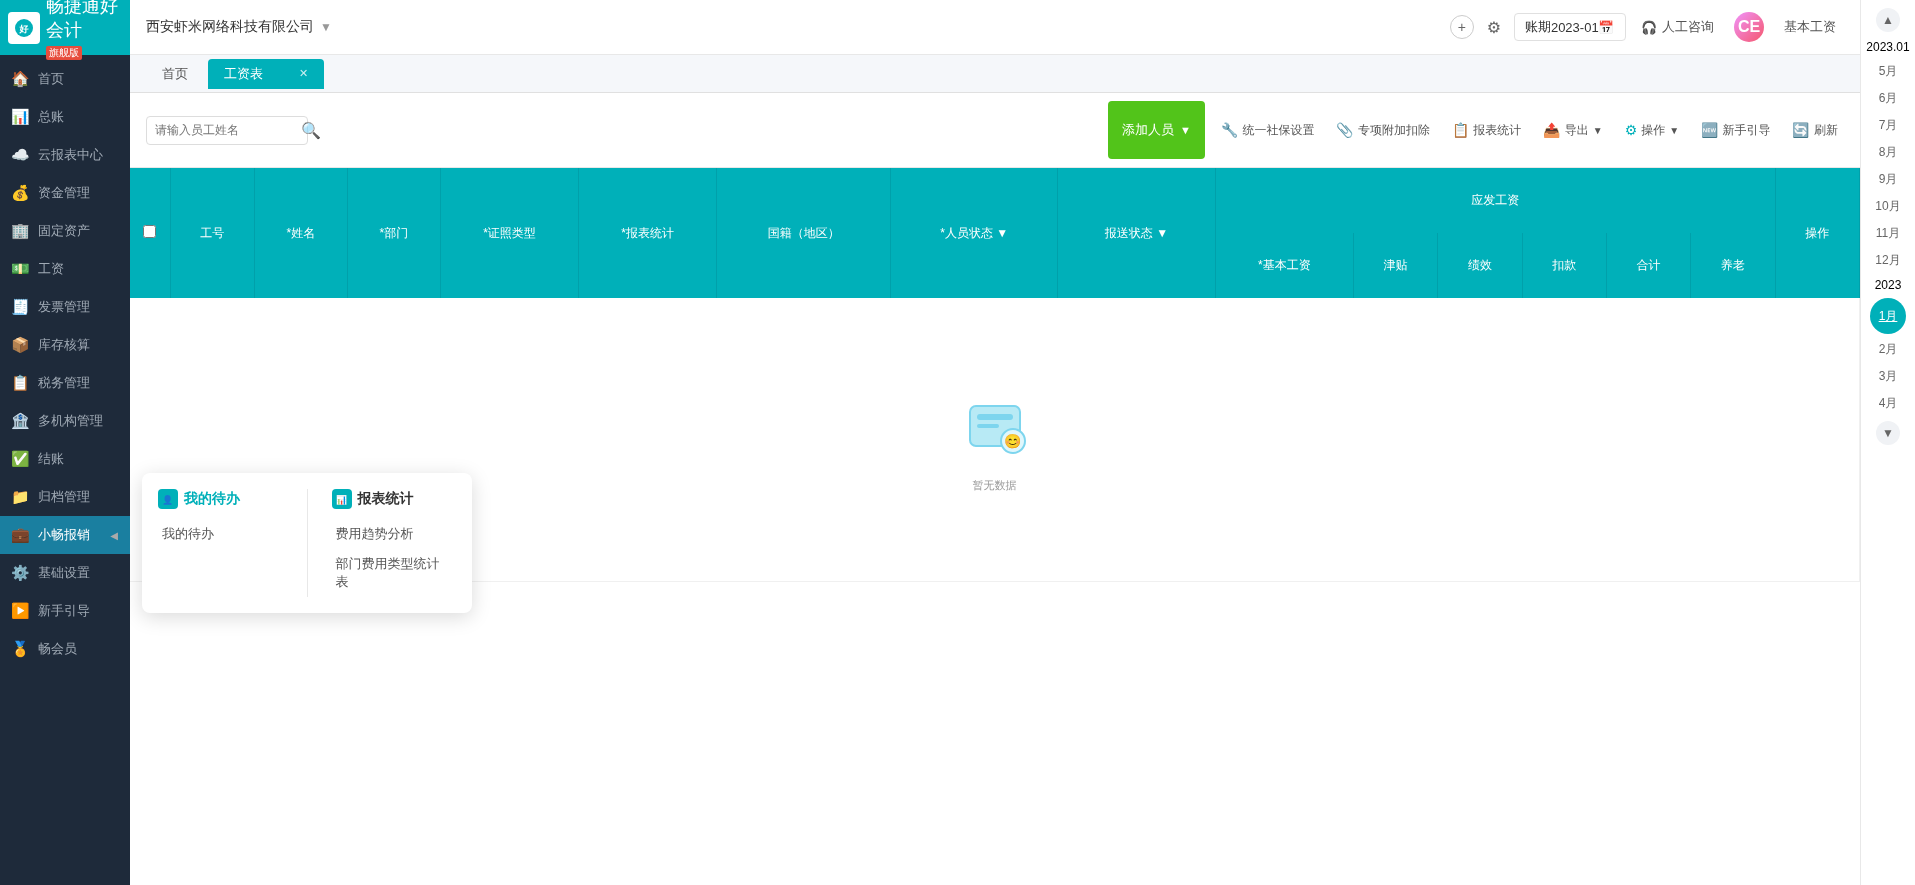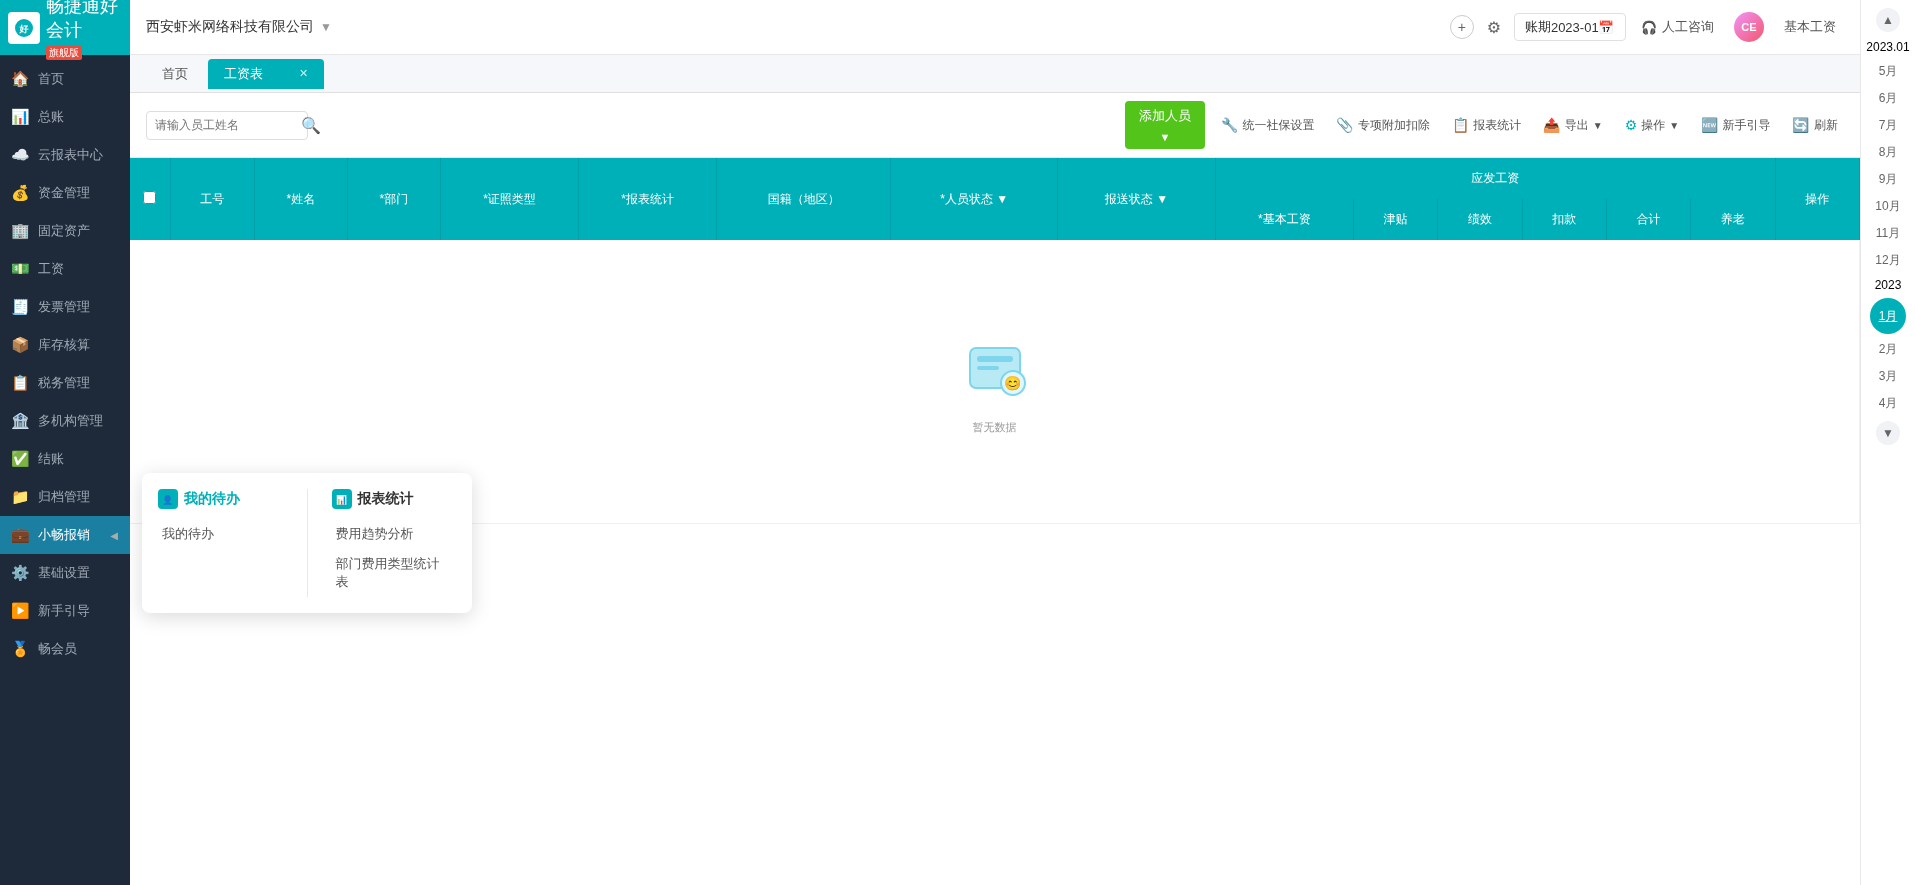--- a/index.html
+++ b/index.html
@@ -105,21 +105,21 @@
       border-radius: 4px;
     }
     .user-avatar {
       width: 30px;
       height: 30px;
       border-radius: 50%;
       background: linear-gradient(135deg, #f093fb, #f5576c);
       display: flex;
       align-items: center;
       justify-content: center;
-      font-size: 11px;
+      font-size: 16px;
       color: #fff;
       font-weight: bold;
     }
     .add-icon-btn {
       width: 24px;
       height: 24px;
       border-radius: 50%;
       border: 1px solid #ccc;
       display: flex;
       align-items: center;
@@ -202,27 +202,26 @@
       margin-left: auto;
       display: flex;
       align-items: center;
       gap: 10px;
     }
     .btn-add-person {
       background: #52c41a;
       color: #fff;
       border: none;
       border-radius: 4px;
-      padding: 6px 14px;
+      padding: 20px 14px;
       font-size: 13px;
       cursor: pointer;
       display: flex;
       align-items: center;
       gap: 6px;
-      flex-direction: column;
     }
     .btn-add-person .dropdown-arrow { font-size: 11px; }
     .toolbar-action {
       display: flex;
       align-items: center;
       gap: 4px;
       font-size: 12px;
       color: #555;
       cursor: pointer;
       padding: 4px 6px;
@@ -239,21 +238,21 @@
     }
     .salary-table {
       width: 100%;
       border-collapse: collapse;
       font-size: 12px;
       min-width: 1400px;
     }
     .salary-table th {
       background: #00b0b9;
       color: #fff;
-      padding: 12px 10px;
+      padding: 24px 10px;
       font-weight: normal;
       text-align: center;
       border-right: 1px solid #00a0aa;
       white-space: nowrap;
       position: sticky;
       top: 0;
       z-index: 10;
     }
     .header-group {
       background: #00b0b9;

